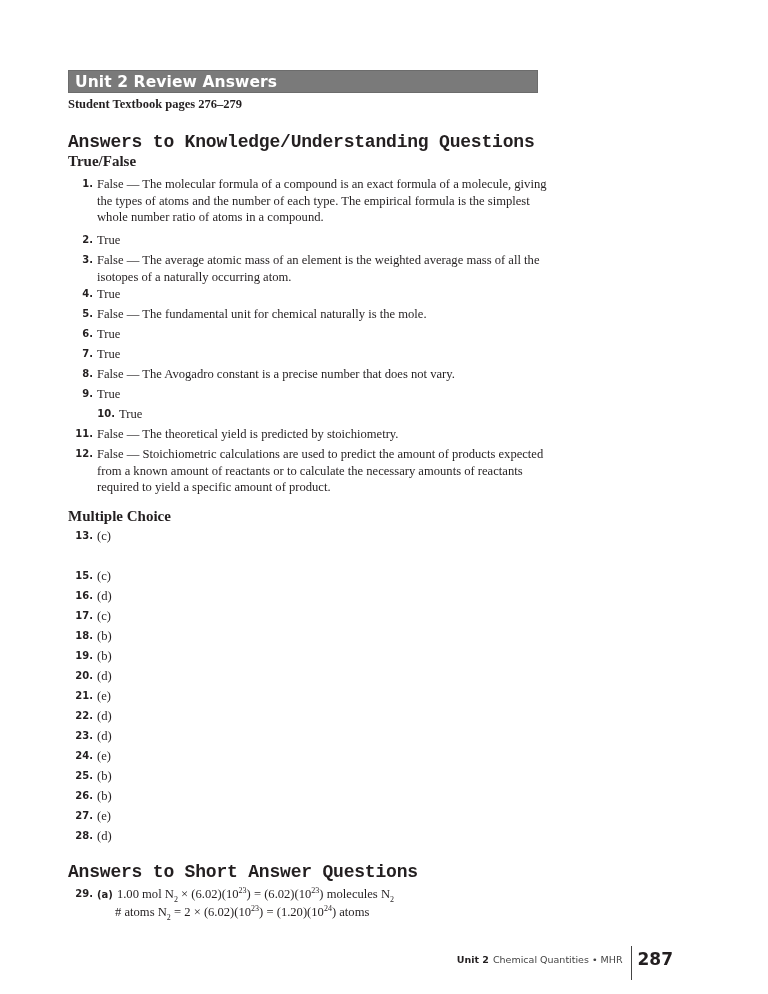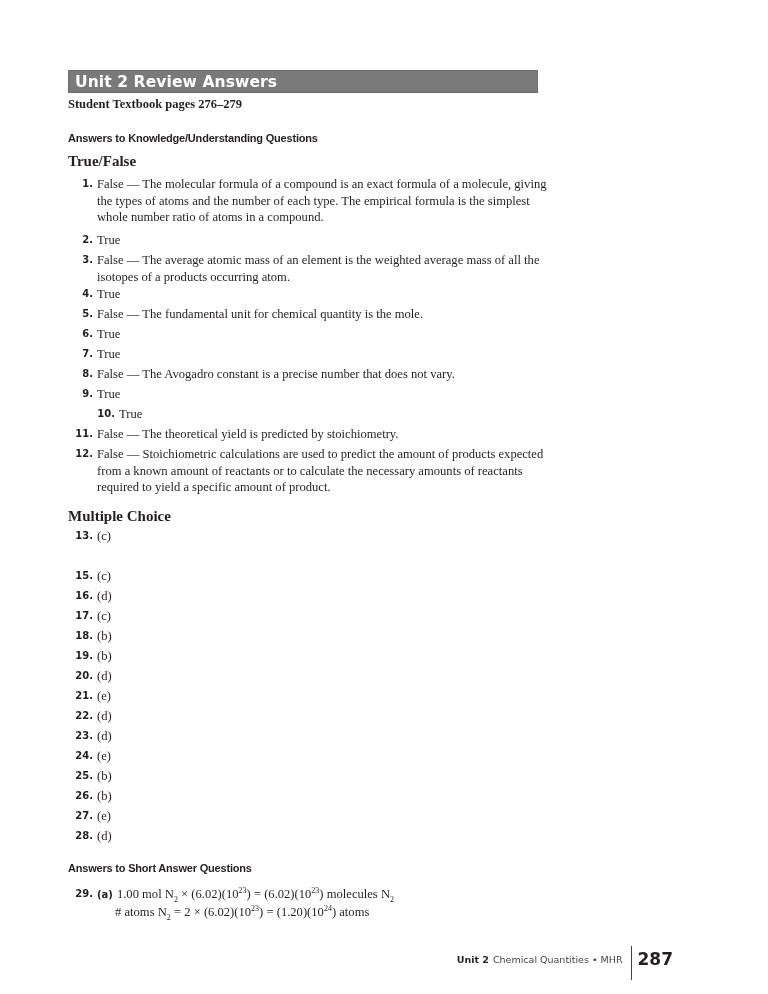--- a/index.html
+++ b/index.html
@@ -14,21 +14,21 @@
     position: absolute; left: 6px; top: 0px; color: #ffffff;
     font-family: "DejaVu Sans", sans-serif; font-weight: bold; font-size: 15.5px; line-height: 22px;
     letter-spacing: 0.1px;
   }
   .subtitle {
     position: absolute; left: 68px; top: 97px;
     font-family: "Liberation Serif", serif; font-weight: bold; font-size: 12.5px;
   }
   .section-heading {
     position: absolute; left: 68px;
-    font-family: Liberation Sans, sans-serif; font-weight: bold; font-size: 11px; letter-spacing: -0.2px;
+    font-family: Liberation Mono, monospace; font-weight: bold; font-size: 18px; letter-spacing: -0.2px;
   }
   .subsection-heading {
     position: absolute; left: 68px;
     font-family: "Liberation Serif", serif; font-weight: bold; font-size: 15px;
   }
   .item {
     position: absolute; left: 68px; width: 480px;
     font-family: "Liberation Serif", serif; font-size: 12.6px; line-height: 16.5px;
   }
   .item .num {
@@ -66,29 +66,29 @@
   <div class="item" style="top:176px;">
     <span class="num">1.</span>
     <span class="txt">False — The molecular formula of a compound is an exact formula of a molecule, giving the types of atoms and the number of each type. The empirical formula is the simplest whole number ratio of atoms in a compound.</span>
   </div>
   <div class="item" style="top:232px;">
     <span class="num">2.</span>
     <span class="txt">True</span>
   </div>
   <div class="item" style="top:252px;">
     <span class="num">3.</span>
-    <span class="txt">False — The average atomic mass of an element is the weighted average mass of all the isotopes of a products occurring atom.</span>
+    <span class="txt">False — The average atomic mass of an element is the weighted average mass of all the isotopes of a naturally occurring atom.</span>
   </div>
   <div class="item" style="top:286px;">
     <span class="num">4.</span>
     <span class="txt">True</span>
   </div>
   <div class="item" style="top:306px;">
     <span class="num">5.</span>
-    <span class="txt">False — The fundamental unit for chemical quantity is the mole.</span>
+    <span class="txt">False — The fundamental unit for chemical naturally is the mole.</span>
   </div>
   <div class="item" style="top:326px;">
     <span class="num">6.</span>
     <span class="txt">True</span>
   </div>
   <div class="item" style="top:346px;">
     <span class="num">7.</span>
     <span class="txt">True</span>
   </div>
   <div class="item" style="top:366px;">

